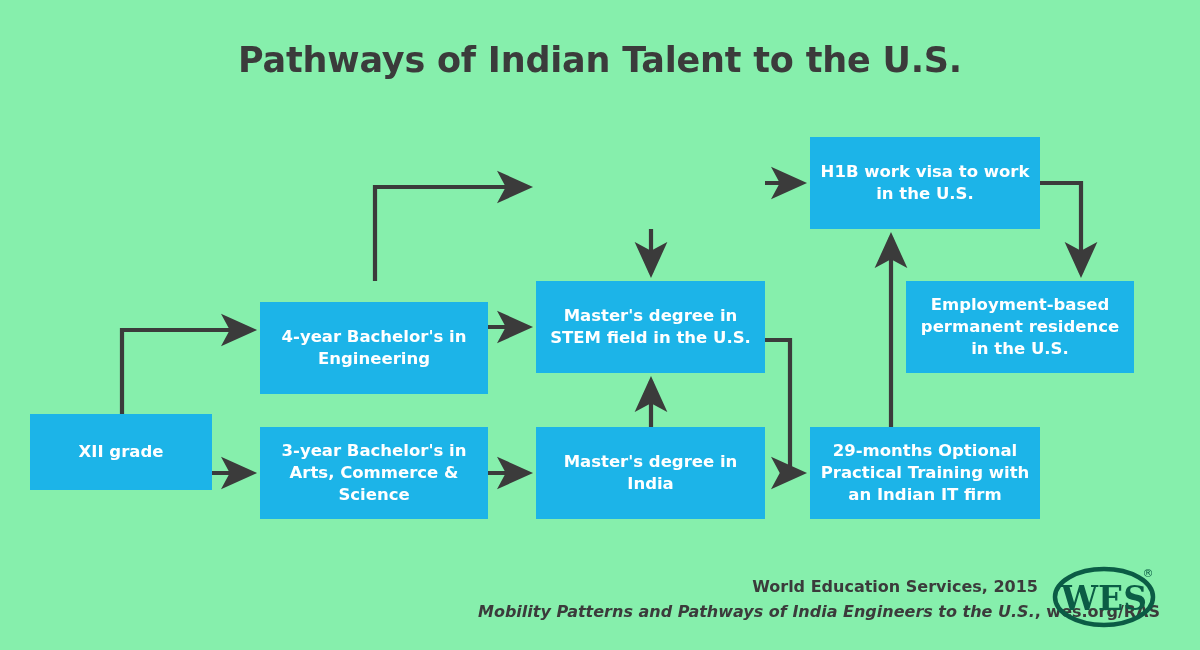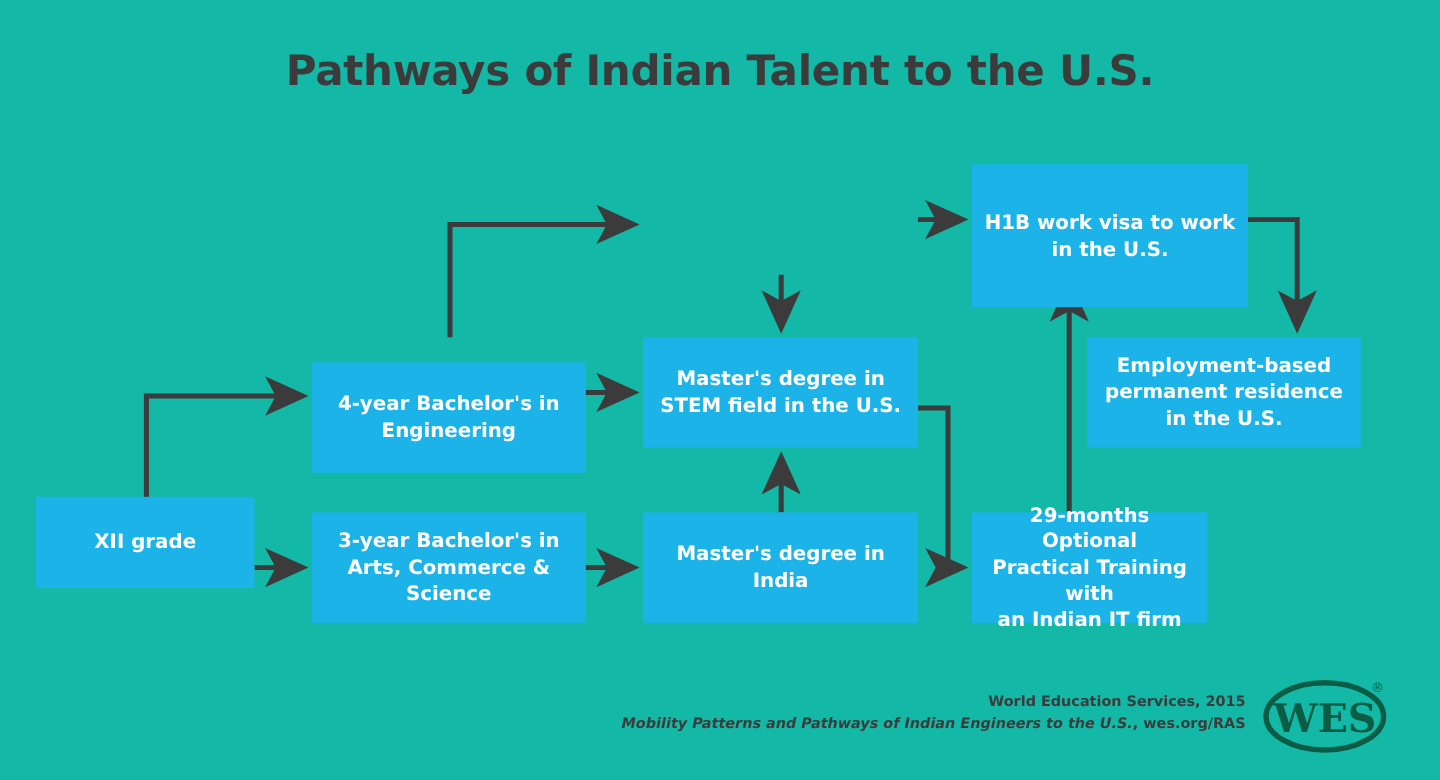--- a/index.html
+++ b/index.html
@@ -10,21 +10,21 @@
   body {
     width: 1200px;
     height: 650px;
     font-family: "DejaVu Sans", "Liberation Sans", sans-serif;
     overflow: hidden;
   }
   #canvas {
     position: relative;
     width: 1200px;
     height: 650px;
-    background: #14b8a6;
+    background: #86efac;
   }
   #title {
     position: absolute;
     left: 0;
     top: 40px;
     width: 1200px;
     text-align: center;
     font-size: 35px;
     font-weight: bold;
     color: #3b3b3b;
@@ -54,21 +54,21 @@
     height: 650px;
     pointer-events: none;
   }
   #footer {
     position: absolute;
     right: 162px;
     top: 575px;
     width: 560px;
     text-align: right;
     color: #3b3b3b;
-    font-size: 12px;
+    font-size: 16px;
     font-weight: bold;
     line-height: 1.55;
   }
   #footer .line2 { white-space: nowrap; }
   #footer .ital { font-style: italic; }
   #logo {
     position: absolute;
     left: 1052px;
     top: 558px;
     width: 112px;
@@ -128,21 +128,21 @@
     <g>
       <path d="M891,427 L891,237" fill="none" stroke="#3b3b3b" stroke-width="4.2" marker-end="url(#arrow)"></path>
     </g>
 
     <g>
       <path d="M1040,183 L1081,183 L1081,273" fill="none" stroke="#3b3b3b" stroke-width="4.2" marker-end="url(#arrow)"></path>
     </g>
   </svg>
 
 
-  <div class="node" style="left:810px; top:137px; width:230px; height:119px;">H1B work visa to work
+  <div class="node" style="left:810px; top:137px; width:230px; height:92px;">H1B work visa to work
 in the U.S.</div>
 
   <div class="node" style="left:260px; top:281px; width:228px; height:92px;margin-top:21px;">4-year Bachelor's in
 Engineering</div>
 
   <div class="node" style="left:536px; top:281px; width:229px; height:92px;">Master's degree in
 STEM field in the U.S.</div>
 
   <div class="node" style="left:906px; top:281px; width:228px; height:92px;">Employment-based
 permanent residence
@@ -150,27 +150,27 @@
 
   <div class="node" style="left:30px; top:414px; width:182px; height:76px;">XII grade</div>
 
   <div class="node" style="left:260px; top:427px; width:228px; height:92px;">3-year Bachelor's in
 Arts, Commerce &amp;
 Science</div>
 
   <div class="node" style="left:536px; top:427px; width:229px; height:92px;">Master's degree in
 India</div>
 
-  <div class="node" style="left:810px; top:427px; width:196px; height:92px;">29-months Optional
+  <div class="node" style="left:810px; top:427px; width:230px; height:92px;">29-months Optional
 Practical Training with
 an Indian IT firm</div>
 
   <div id="footer">
     <div class="line1">World Education Services, 2015</div>
-    <div class="line2"><span class="ital">Mobility Patterns and Pathways of Indian Engineers to the U.S.</span><span>, wes.org/RAS</span></div>
+    <div class="line2"><span class="ital">Mobility Patterns and Pathways of India Engineers to the U.S.</span><span>, wes.org/RAS</span></div>
   </div>
 
   <svg id="logo" viewBox="0 0 112 72">
     <ellipse cx="52" cy="39" rx="49" ry="28" fill="none" stroke="#0b5c45" stroke-width="4.5"></ellipse>
     <text x="52" y="52" text-anchor="middle" font-family="'DejaVu Serif','Liberation Serif',serif" font-size="33" font-weight="bold" fill="#0b5c45">WES</text>
     <text x="96" y="19" text-anchor="middle" font-family="'DejaVu Sans','Liberation Sans',sans-serif" font-size="11" fill="#0b5c45">®</text>
   </svg>
 
 </div>
 

